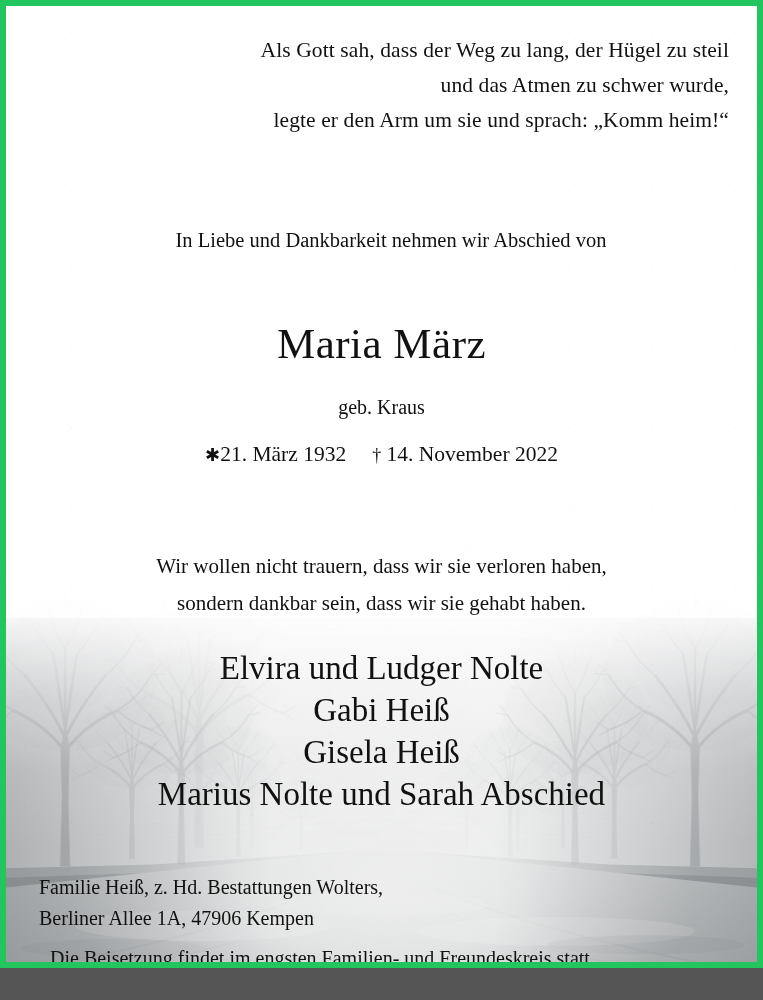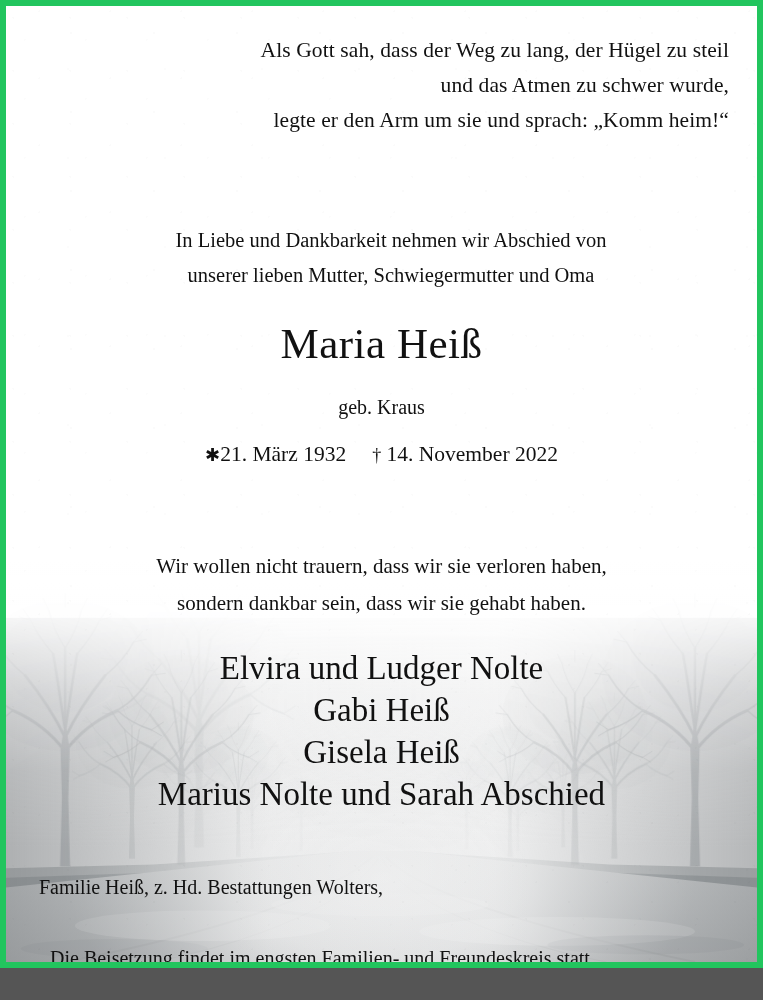--- a/index.html
+++ b/index.html
@@ -333,24 +333,23 @@
   <div class="content">
 
     <div class="poem">
       <span class="line">Als Gott sah, dass der Weg zu lang, der Hügel zu steil</span>
       <span class="line">und das Atmen zu schwer wurde,</span>
       <span class="line">legte er den Arm um sie und sprach: „Komm heim!“</span>
     </div>
 
     <div class="intro">
       <span class="line">In Liebe und Dankbarkeit nehmen wir Abschied von</span>
-      <span class="line">unserer lieben Mutter, Schwiegermutter und Oma</span>
-    </div>
-
-    <div class="deceased-name">Maria Heiß</div>
+    </div>
+
+    <div class="deceased-name">Maria März</div>
 
     <div class="maiden-name">geb. Kraus</div>
 
     <div class="dates">
       <span class="sym">✱</span><span>21. März 1932</span><span class="gap"></span><span class="sym">†</span>&nbsp;<span>14. November 2022</span>
     </div>
 
     <div class="farewell">
       <span class="line">Wir wollen nicht trauern, dass wir sie verloren haben,</span>
       <span class="line">sondern dankbar sein, dass wir sie gehabt haben.</span>
@@ -358,18 +357,19 @@
 
     <div class="mourners">
       <span class="name">Elvira und Ludger Nolte</span>
       <span class="name">Gabi Heiß</span>
       <span class="name">Gisela Heiß</span>
       <span class="name">Marius Nolte und Sarah Abschied</span>
     </div>
 
     <div class="contact">
       <span class="line">Familie Heiß, z. Hd. Bestattungen Wolters,</span>
+      <span class="line">Berliner Allee 1A, 47906 Kempen</span>
     </div>
 
     <div class="burial-note">Die Beisetzung findet im engsten Familien- und Freundeskreis statt.</div>
 
   </div>
 </div>
 
 </body></html>

